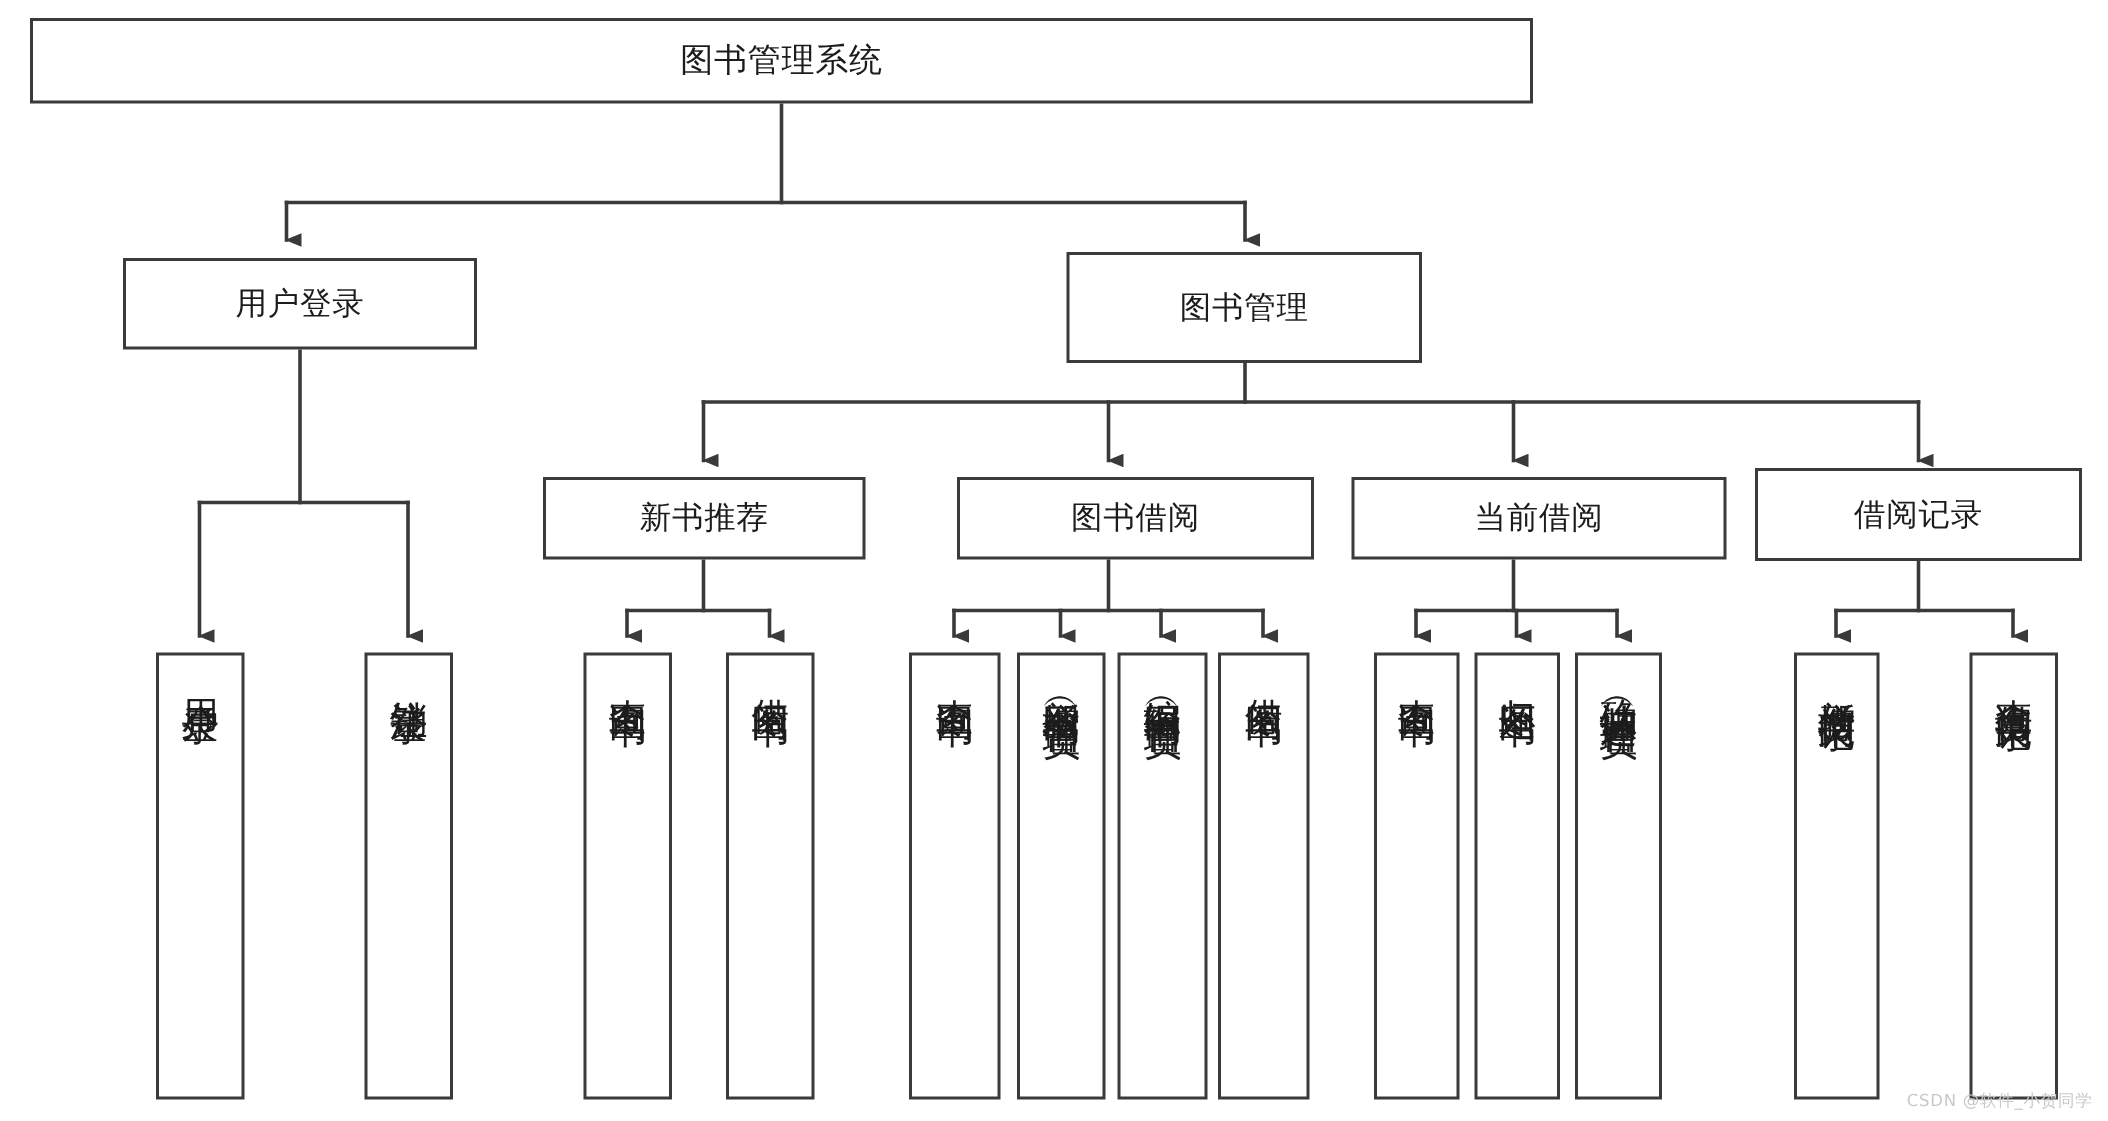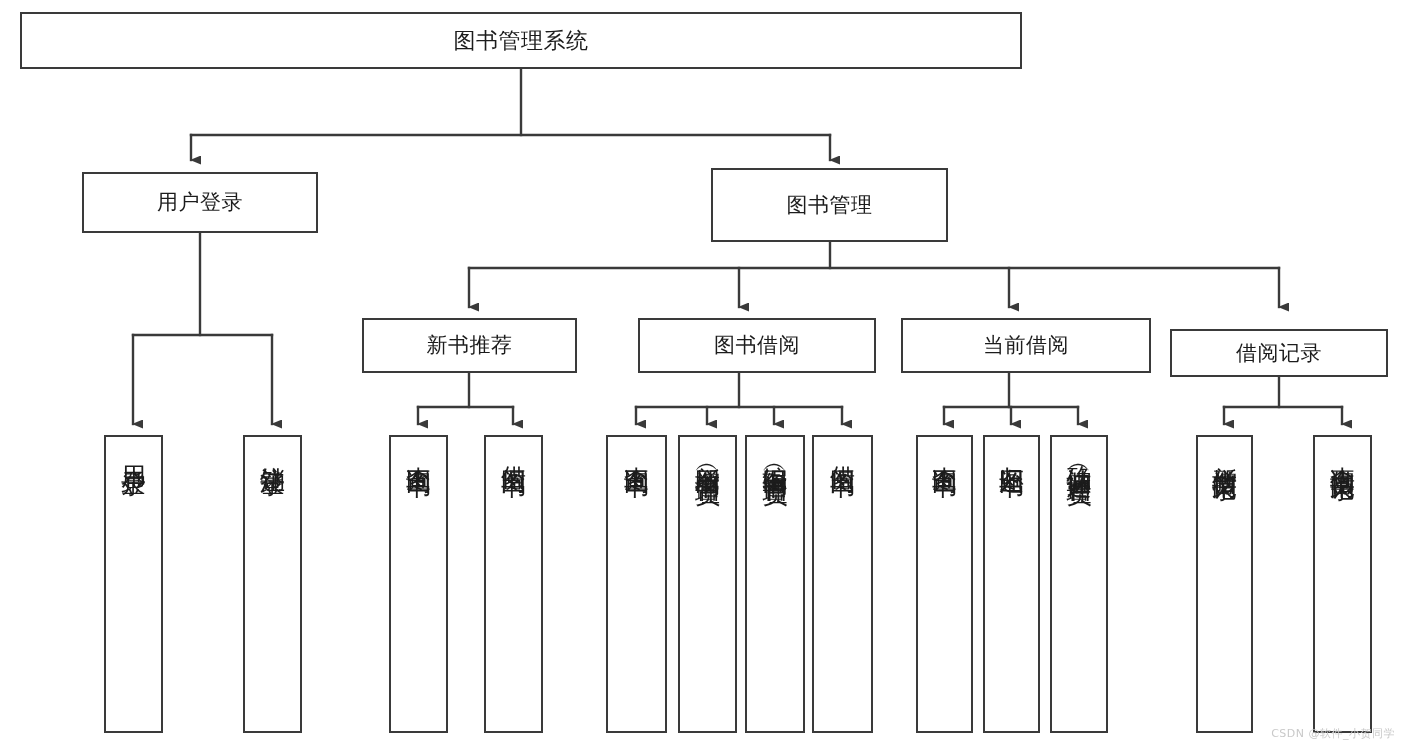--- a/index.html
+++ b/index.html
@@ -140,21 +140,21 @@
   </div>
 
   <div class="node horiz" style="left:638px; top:318px; width:238px; height:55px;">
     <span class="label">图书借阅</span>
   </div>
 
   <div class="node horiz" style="left:901px; top:318px; width:250px; height:55px;">
     <span class="label">当前借阅</span>
   </div>
 
-  <div class="node horiz" style="left:1170px; top:329px; width:218px; height:48px;">
+  <div class="node horiz" style="left:1170px; top:312px; width:218px; height:62px;">
     <span class="label">借阅记录</span>
   </div>
 
   <div class="node vert" style="left:104px; top:435px; width:59px; height:298px;">
     <span class="label">用户登录</span>
   </div>
 
   <div class="node vert" style="left:243px; top:435px; width:59px; height:298px;">
     <span class="label">注销登录</span>
   </div>

